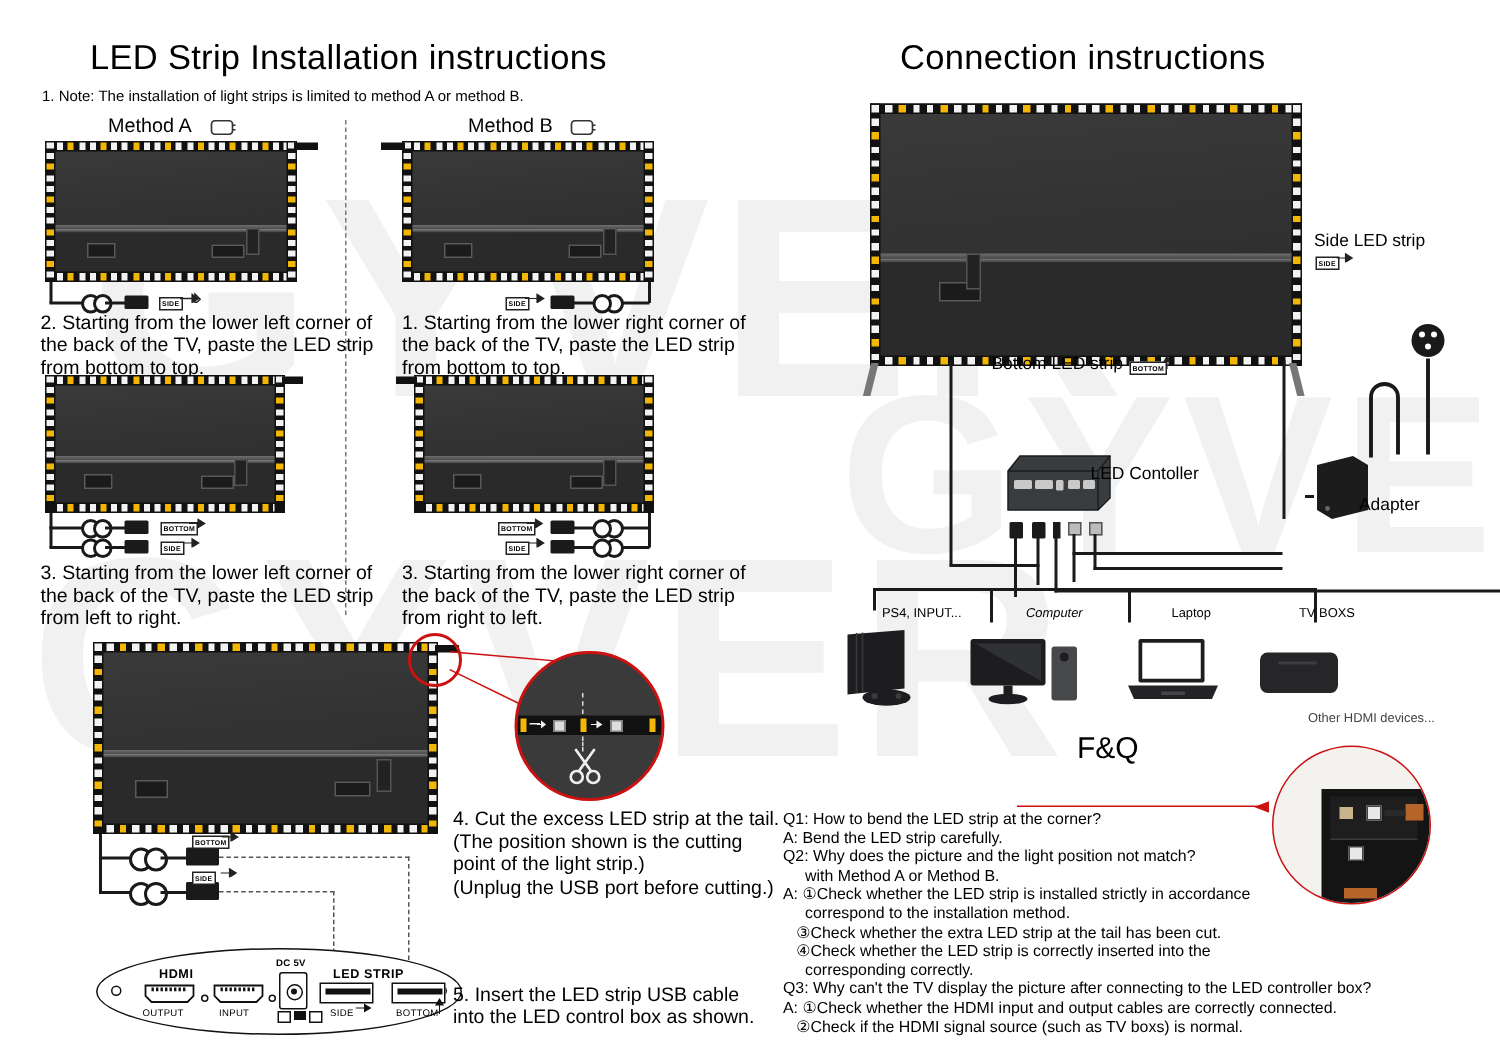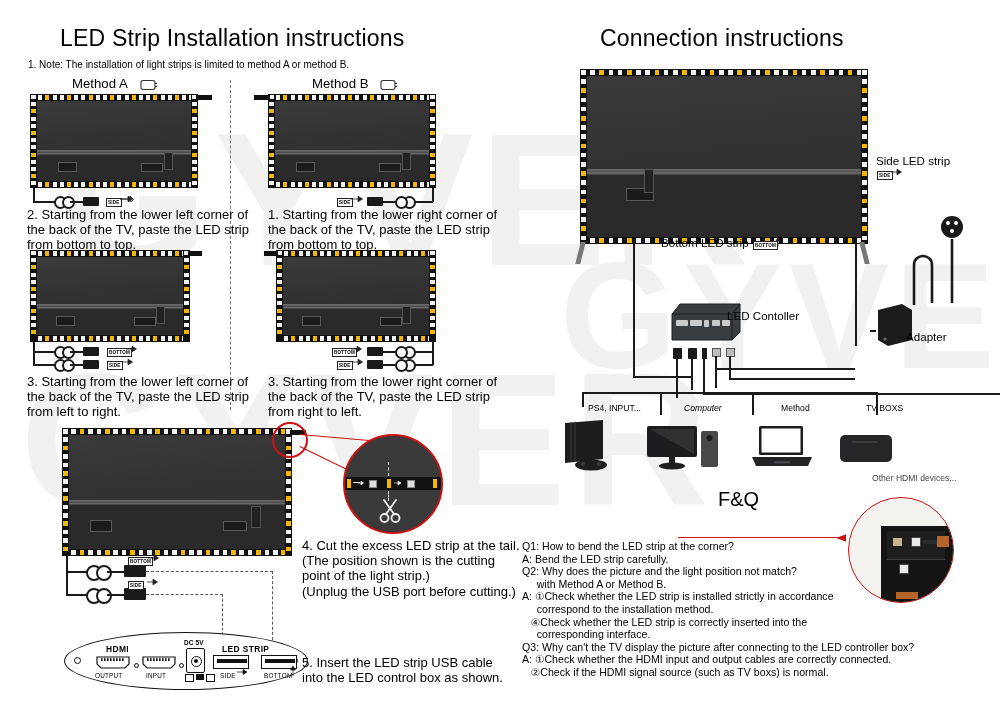--- a/index.html
+++ b/index.html
@@ -935,21 +935,21 @@
 <div class="wire" style="left:870px;top:330px;width:6px;height:2px;"></div>
 
 <div class="wire" style="left:582px;top:393px;width:1.6px;height:14px;"></div>
 <div class="wire" style="left:582px;top:392px;width:296px;height:1.6px;"></div>
 <div class="wire" style="left:660px;top:393px;width:1.6px;height:22px;"></div>
 <div class="wire" style="left:752px;top:393px;width:1.6px;height:22px;"></div>
 <div class="wire" style="left:876px;top:393px;width:1.6px;height:22px;"></div>
 
 <div class="abs dev-label" style="left:588px;top:403px;">PS4, INPUT...</div>
 <div class="abs dev-label" style="left:684px;top:403px;font-style:italic;">Computer</div>
-<div class="abs dev-label" style="left:781px;top:403px;">Method</div>
+<div class="abs dev-label" style="left:781px;top:403px;">Laptop</div>
 <div class="abs dev-label" style="left:866px;top:403px;">TV BOXS</div>
 <div class="abs dev-label" style="left:872px;top:473px;color:#444;">Other HDMI devices...</div>
 
 <svg class="abs" style="left:563px;top:419px;" width="60" height="52" viewBox="0 0 60 52">
   <path d="M2 4 L40 1 L40 40 L2 44 Z" fill="#1d1d1f"></path>
   <path d="M8 3 L8 43 M12 2.6 L12 42.6" stroke="#3a3a3c" stroke-width="1"></path>
   <ellipse cx="28" cy="46" rx="16" ry="5.5" fill="#1d1d1f"></ellipse>
   <circle cx="20" cy="45" r="2" fill="#3a3a3c"></circle>
     <circle cx="36" cy="45" r="2" fill="#3a3a3c"></circle>
 </svg>
@@ -977,22 +977,23 @@
 
 <div class="abs faq-title" style="left:718px;top:488px;">F&amp;Q</div>
 
 <div class="abs" id="faq-list" style="left:522px;top:540px;">
     <div class="faq-line">Q1: How to bend the LED strip at the corner?</div>
     <div class="faq-line">A: Bend the LED strip carefully.</div>
     <div class="faq-line">Q2: Why does the picture and the light position not match?</div>
     <div class="faq-line">     with Method A or Method B.</div>
     <div class="faq-line">A: ①Check whether the LED strip is installed strictly in accordance</div>
     <div class="faq-line">     correspond to the installation method.</div>
+    <div class="faq-line">   ③Check whether the extra LED strip at the tail has been cut.</div>
     <div class="faq-line">   ④Check whether the LED strip is correctly inserted into the</div>
-    <div class="faq-line">     corresponding interface.</div>
+    <div class="faq-line">     corresponding correctly.</div>
     <div class="faq-line">Q3: Why can't the TV display the picture after connecting to the LED controller box?</div>
     <div class="faq-line">A: ①Check whether the HDMI input and output cables are correctly connected.</div>
     <div class="faq-line">   ②Check if the HDMI signal source (such as TV boxs) is normal.</div>
   </div>
 
 <div class="abs" style="left:678px;top:537px;width:162px;height:1.4px;background:#cc1111;"></div>
 <svg class="abs" style="left:836px;top:532px;" width="12" height="12" viewBox="0 0 12 12">
     <path d="M0 6 L10 2.2 L10 9.8 Z" fill="#cc1111"></path>
   </svg>
 

